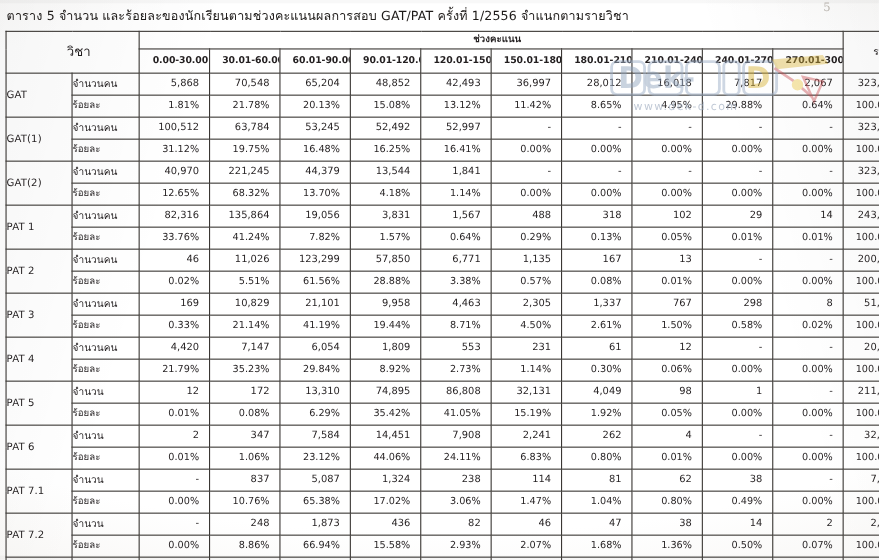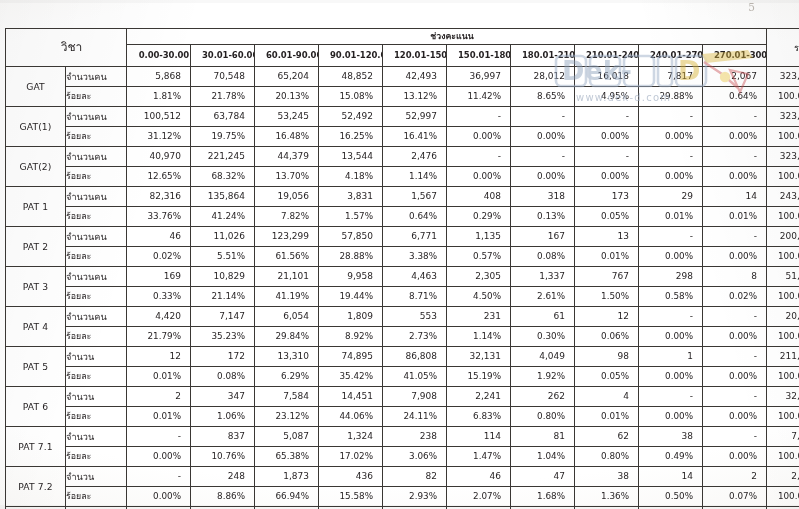--- a/index.html
+++ b/index.html
@@ -89,21 +89,20 @@
   th.subj {
     font-size: 12px;
     font-weight: normal;
   }
   th.total {
     font-size: 9.2px;
     font-weight: normal;
   }
 
   td.lbl {
-    text-align: center;
     font-size: 9.2px;
     letter-spacing: 0.1px;
   }
   td.kind {
     text-align: left;
     font-size: 9.2px;
   }
   td.num {
     text-align: right;
     padding-right: 9px;
@@ -151,20 +150,21 @@
 </head>
 <body>
 
 <div id="page">
 
   <div class="streak" style="left:0;top:0;width:799px;height:3px;"></div>
   <div class="streak" style="left:0;top:505px;width:799px;height:4px;"></div>
 
   <div id="pageno">5</div>
 
+  <div id="caption">ตาราง 5 จำนวน และร้อยละของนักเรียนตามช่วงคะแนนผลการสอบ GAT/PAT ครั้งที่ 1/2556 จำแนกตามรายวิชา</div>
 
   <div id="tablewrap">
     <table>
       <colgroup>
         <col class="c-lbl">
           <col class="c-kind">
         <col class="c-data">
           <col class="c-data">
           <col class="c-data">
           <col class="c-data">
@@ -254,21 +254,21 @@
             <td class="num">0.00%</td>
             <td class="num">100.00%</td>
           </tr>
           <tr class="cnt">
             <td class="lbl" rowspan="2">GAT(2)</td>
             <td class="kind">จำนวนคน</td>
             <td class="num">40,970</td>
             <td class="num">221,245</td>
             <td class="num">44,379</td>
             <td class="num">13,544</td>
-            <td class="num">2,476</td>
+            <td class="num">1,841</td>
             <td class="num">-</td>
             <td class="num">-</td>
             <td class="num">-</td>
             <td class="num">-</td>
             <td class="num">-</td>
             <td class="num">323,829</td>
           </tr>
           <tr class="pct">
             <td class="kind">ร้อยละ</td>
             <td class="num">12.65%</td>
@@ -284,23 +284,23 @@
             <td class="num">100.00%</td>
           </tr>
           <tr class="cnt">
             <td class="lbl" rowspan="2">PAT 1</td>
             <td class="kind">จำนวนคน</td>
             <td class="num">82,316</td>
             <td class="num">135,864</td>
             <td class="num">19,056</td>
             <td class="num">3,831</td>
             <td class="num">1,567</td>
-            <td class="num">408</td>
+            <td class="num">488</td>
             <td class="num">318</td>
-            <td class="num">173</td>
+            <td class="num">102</td>
             <td class="num">29</td>
             <td class="num">14</td>
             <td class="num">243,834</td>
           </tr>
           <tr class="pct">
             <td class="kind">ร้อยละ</td>
             <td class="num">33.76%</td>
             <td class="num">41.24%</td>
             <td class="num">7.82%</td>
             <td class="num">1.57%</td>

